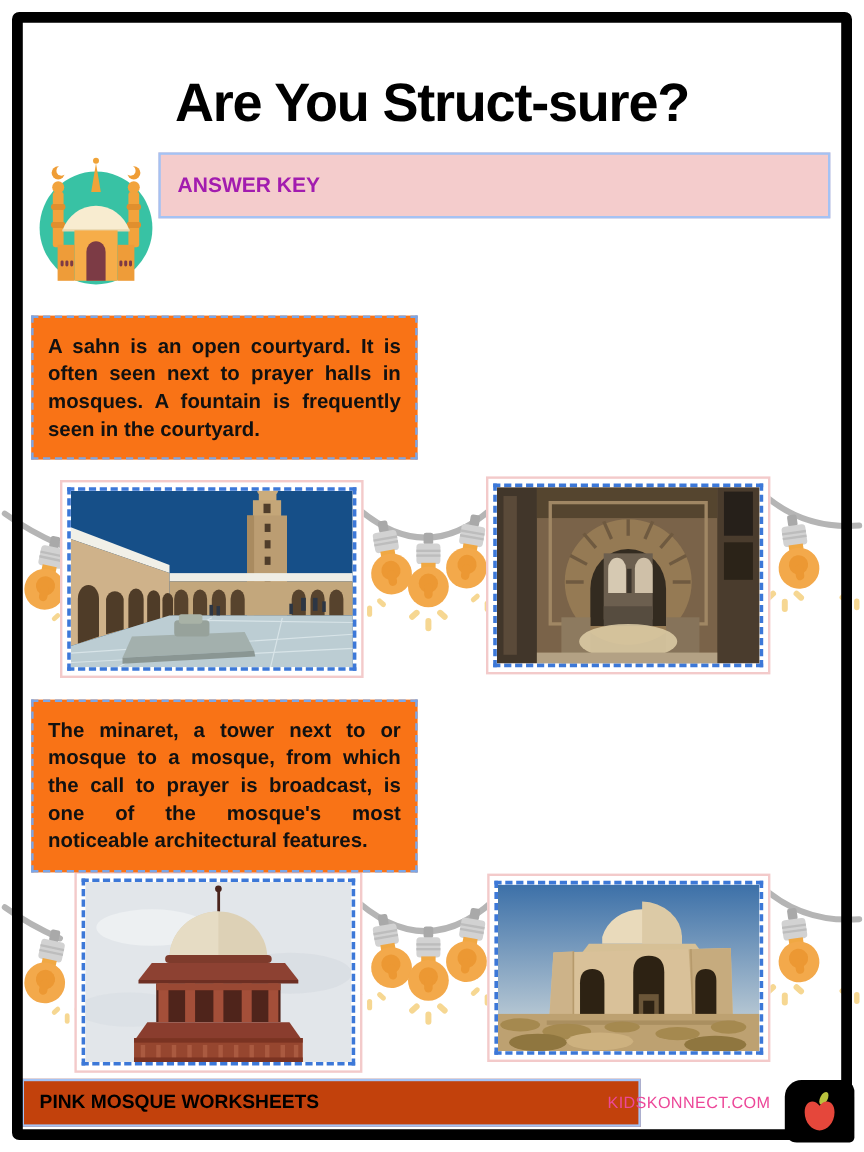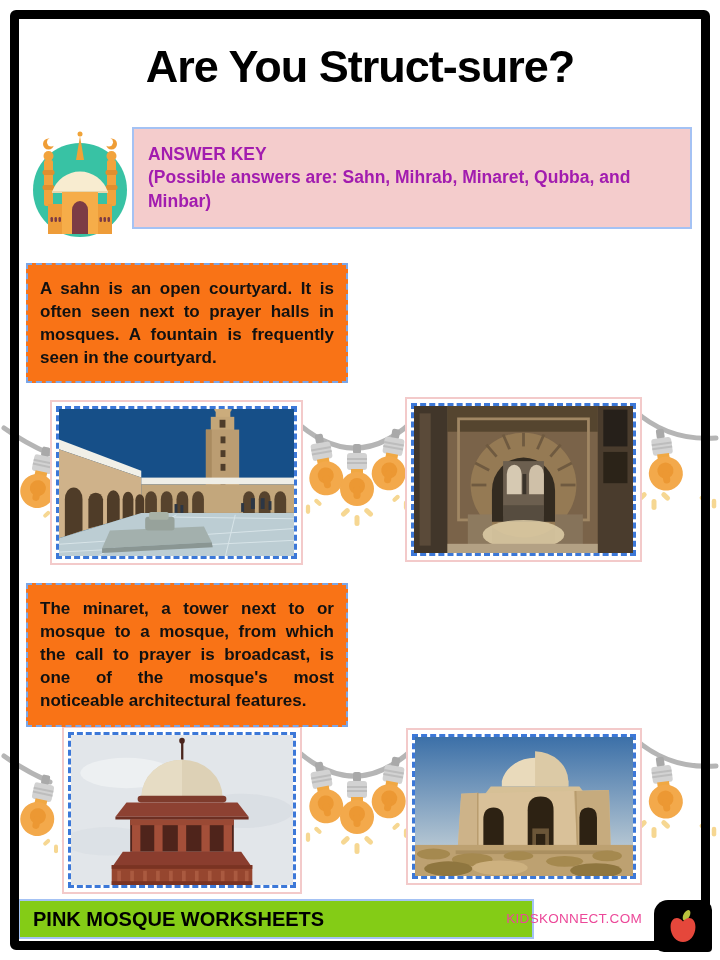--- a/index.html
+++ b/index.html
@@ -6,21 +6,21 @@
   .page{
     position:relative;width:720px;height:960px;background:#ffffff;
     font-family:"Liberation Sans", sans-serif;overflow:hidden;
   }
   .frame{
     position:absolute;left:10px;top:10px;width:700px;height:940px;
     border:9px solid #000;border-radius:6px;box-sizing:border-box;
     z-index:30;pointer-events:none;background:transparent;
   }
   .title{
-    position:absolute;top:41px;left:0;width:720px;margin:0;
+    position:absolute;top:60px;left:0;width:720px;margin:0;
     text-align:center;font-size:45px;font-weight:bold;color:#000;
     letter-spacing:-1px;z-index:5;
   }
   .mosque-icon{position:absolute;left:28px;top:114px;width:104px;height:134px;z-index:5;}
   .answer-key{
     position:absolute;left:132px;top:127px;width:560px;box-sizing:border-box;
     background:#f4cccc;border:2px solid #a4c2f4;padding:14px 14px;
     font-size:17.5px;font-weight:bold;line-height:1.33;color:#a21caf;z-index:5;
   }
   .desc{
@@ -44,22 +44,22 @@
   .pf-mihrab{left:405px;top:397px;width:237px;height:165px;}
   .pf-minaret{left:62px;top:726px;width:240px;height:168px;}
   .pf-qubba{left:406px;top:728px;width:236px;height:157px;}
   .photo-inner{
     position:relative;width:100%;height:100%;box-sizing:border-box;
     border:3px dashed #3c78d8;overflow:hidden;
   }
   .photo{display:block;width:100%;height:100%;}
   .footer-bar{
     position:absolute;left:18px;top:899px;width:516px;height:40px;box-sizing:border-box;
-    background:#84cc16;border:2px solid #a4c2f4;display:flex;align-items:center;
-    padding-left:13px;font-size:20px;font-weight:bold;color:#000;z-index:25;
+    background:#c2410c;border:2px solid #a4c2f4;display:flex;align-items:center;
+    padding-left:13px;font-size:16px;font-weight:bold;color:#000;z-index:25;
   }
   .site-credit{
     position:absolute;top:911px;right:78px;font-size:13.5px;color:#ec4899;
     letter-spacing:0.3px;z-index:25;
   }
   .logo-box{
     position:absolute;right:8px;top:900px;width:58px;height:52px;background:#000;
     border-radius:14px 10px 4px 10px;display:flex;align-items:center;justify-content:center;
     z-index:40;
   }
@@ -132,21 +132,20 @@
         <rect x="30.5" y="103" width="2.5" height="5" rx="1.2"></rect>
         <rect x="71.5" y="103" width="2.5" height="5" rx="1.2"></rect>
         <rect x="75.5" y="103" width="2.5" height="5" rx="1.2"></rect>
         <rect x="79.5" y="103" width="2.5" height="5" rx="1.2"></rect>
       </g>
     </svg>
   </div>
 
   <div class="answer-key">
     <div>ANSWER KEY</div>
-    <div>(Possible answers are: Sahn, Mihrab, Minaret, Qubba, and Minbar)</div>
   </div>
 
   <div class="desc desc-sahn">A sahn is an open courtyard. It is often seen next to prayer halls in mosques. A fountain is frequently seen in the courtyard.</div>
   <div class="desc desc-minaret">The minaret, a tower next to or mosque to a mosque, from which the call to prayer is broadcast, is one of the mosque's most noticeable architectural features.</div>
 
   <svg class="lights lights-row1" viewBox="0 0 720 170">
     <path d="M4,30 C18,40 32,48 50,56" stroke="#b5b5b5" stroke-width="5" fill="none" stroke-linecap="round"></path>
     <g transform="translate(46,52) rotate(12)">
         <use href="#bulbG"></use>
       </g>

